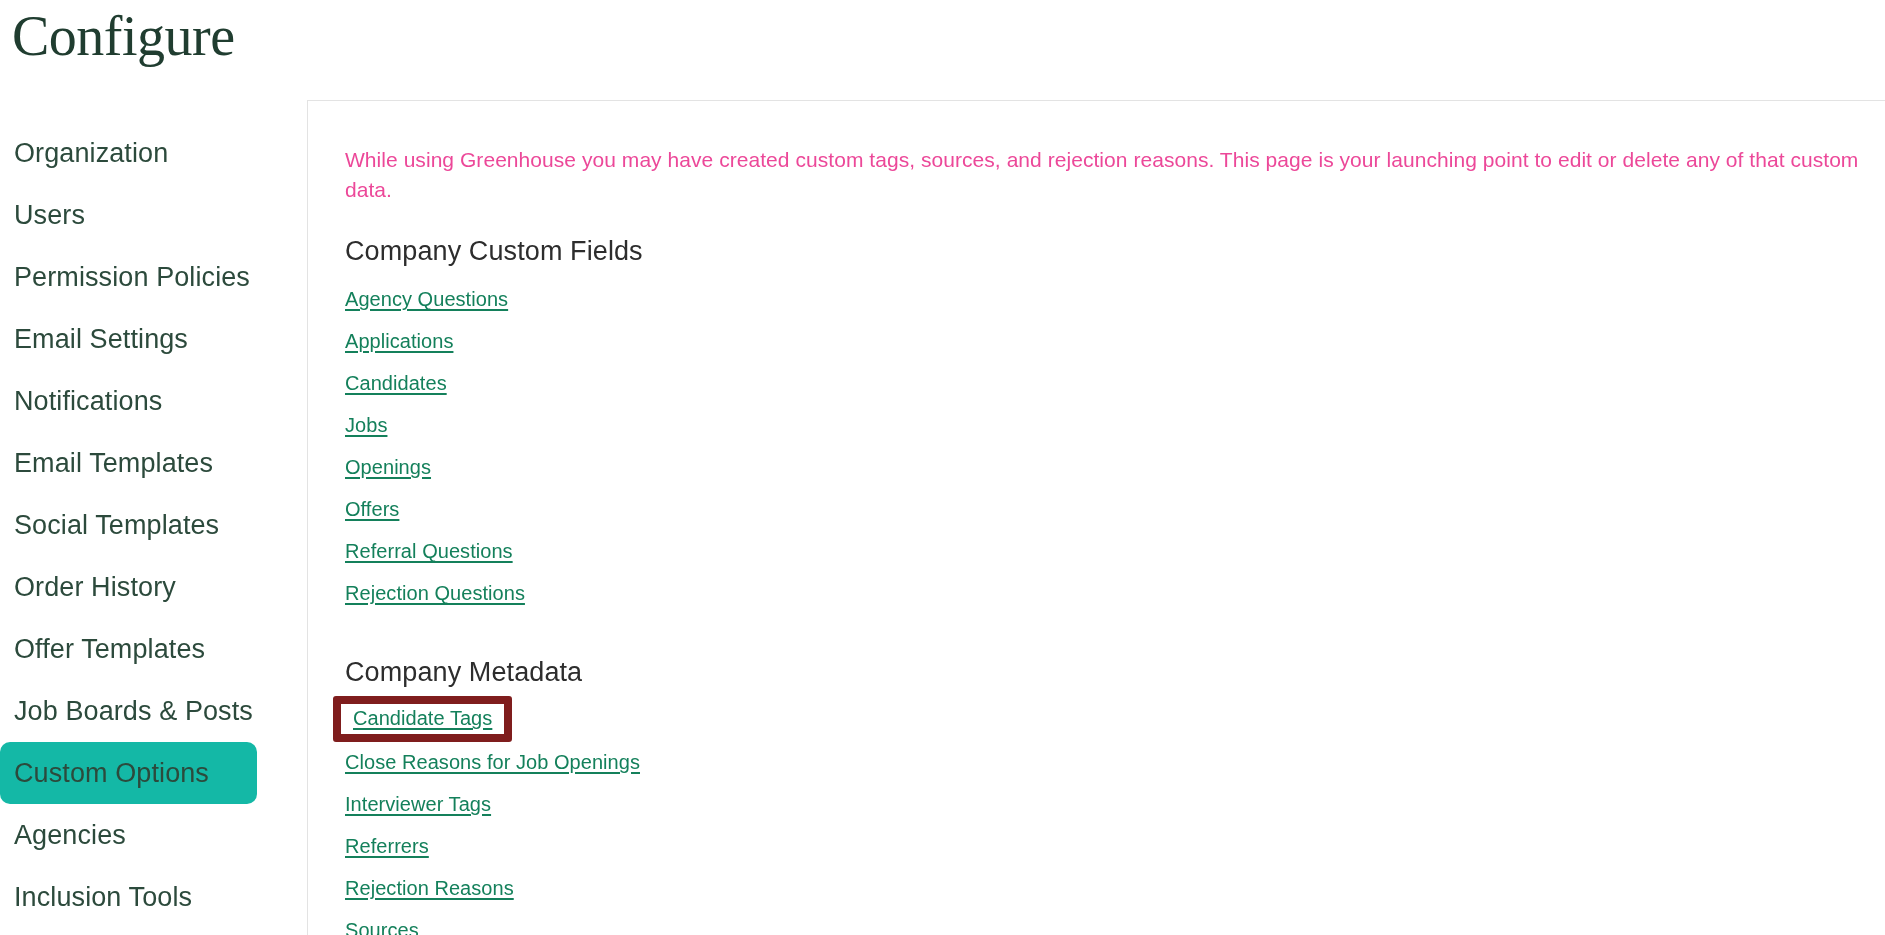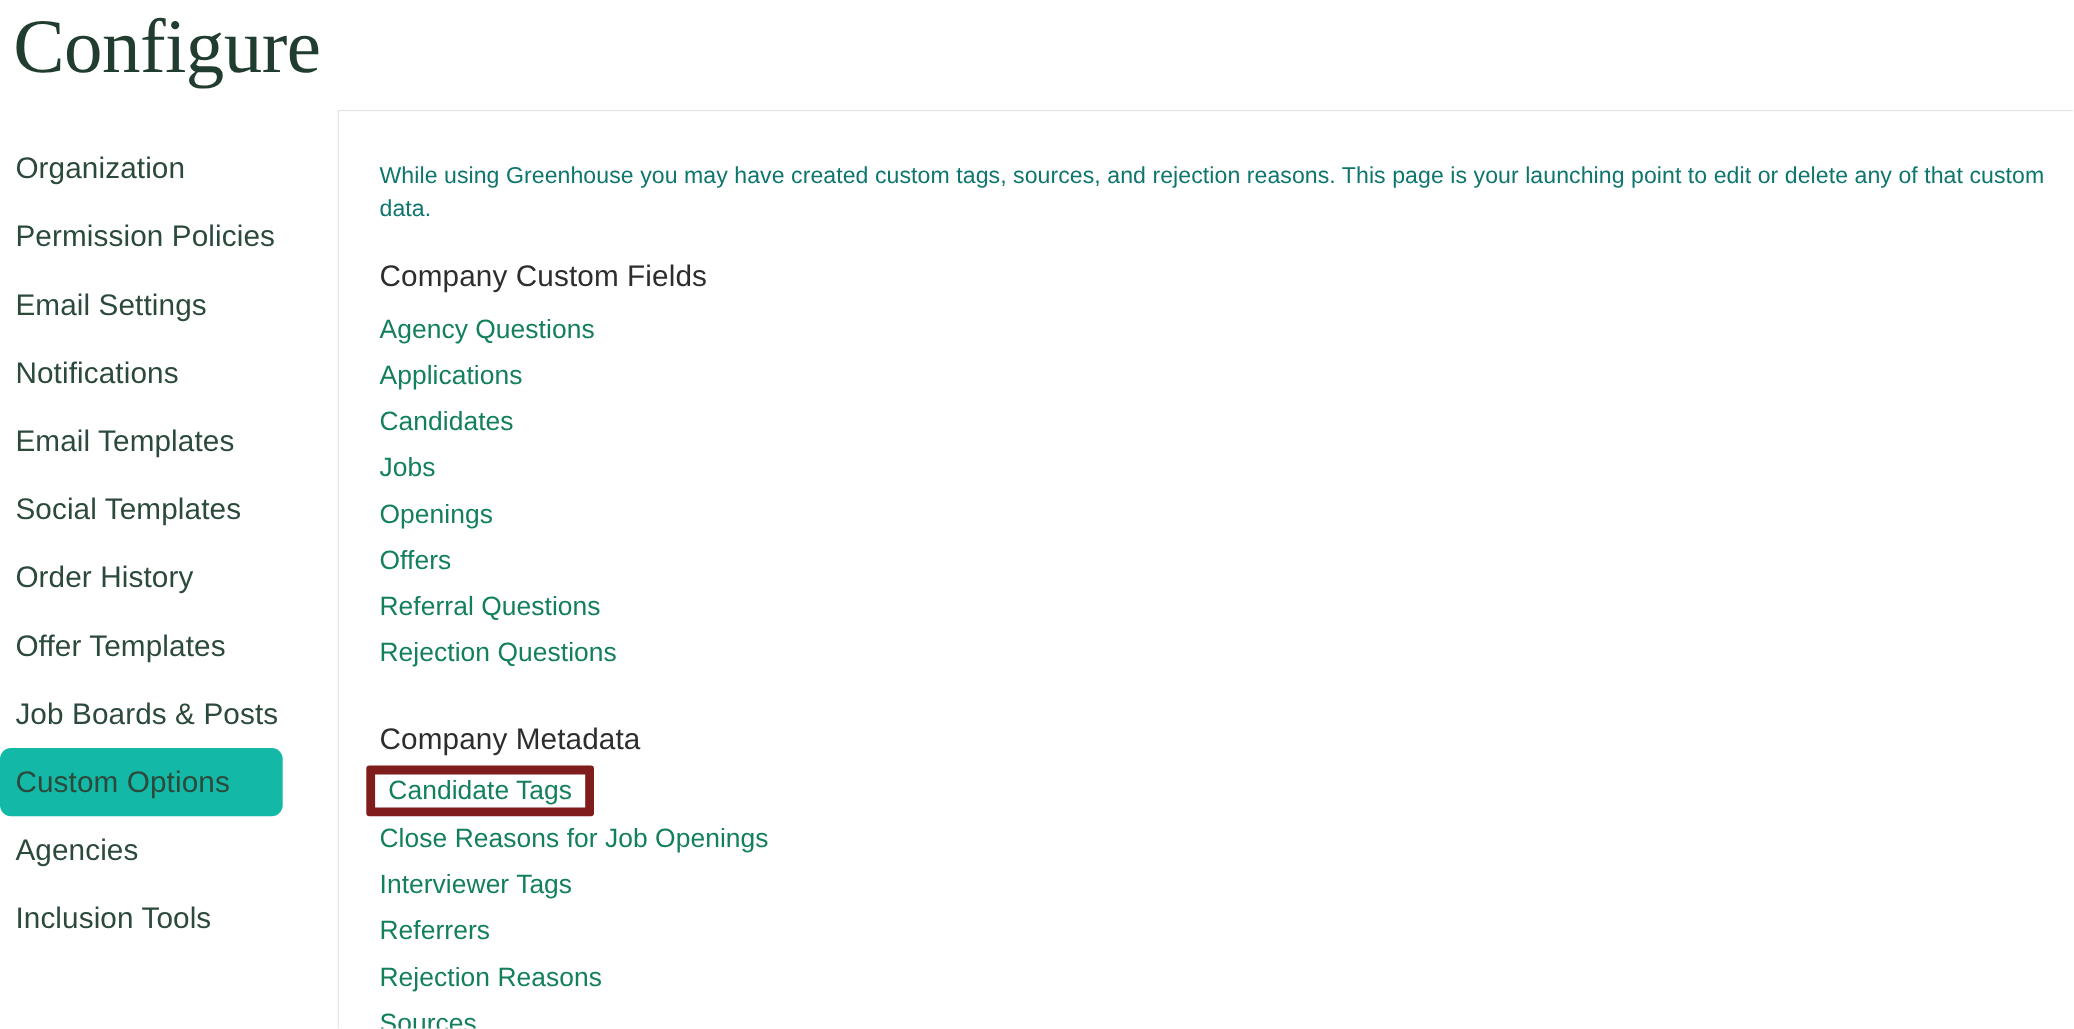--- a/index.html
+++ b/index.html
@@ -12,21 +12,21 @@
     overflow: hidden;
   }
   body {
     font-family: "Liberation Sans", sans-serif;
     -webkit-font-smoothing: antialiased;
   }
 
   
   .page-title {
     font-family: "Liberation Serif", serif;
-    font-size: 70px;
+    font-size: 56px;
     line-height: 1;
     font-weight: 400;
     color: #203d30;
     letter-spacing: -0.5px;
     padding: 8px 0 0 12px;
     margin: 0;
     height: 100px;
   }
 
   
@@ -62,21 +62,21 @@
   
   .content {
     flex: 1 1 auto;
     border-top: 1px solid #e3e3e3;
     border-left: 1px solid #e3e3e3;
     min-height: 806px;
     padding: 44px 0 0 37px;
   }
   .intro {
     font-size: 21px;
-    color: #0f766e;
+    color: #ec4899;
     line-height: 1.45;
     margin: 0 0 30px 0;
     letter-spacing: 0.05px;
   }
   .section-heading {
     font-size: 27px;
     color: #2d2d2d;
     font-weight: 400;
     margin: 17px 0 12px 0;
     letter-spacing: 0.1px;
@@ -94,37 +94,39 @@
   .link-list li.highlighted {
     margin: -4px 0 0 -12px;
     padding: 0 12px;
     width: max-content;
     height: 46px;
     border: 8px solid #7f1d1d;
     border-radius: 3px;
     box-sizing: border-box;
   }
   .meta-link {
-    font-size: 24px;
+    font-size: 20px;
     color: #14805b;
+    text-decoration: underline;
     text-underline-offset: 3px;
     text-decoration-thickness: 1.5px;
     letter-spacing: 0.05px;
   }
   .section-metadata { margin-top: 4px; }
 </style>
 </head>
 <body>
 
 <h1 class="page-title">Configure</h1>
 
 <div class="layout">
 
   <nav class="sidebar">
       <a class="nav-item">Organization</a>
+      <a class="nav-item">Users</a>
       <a class="nav-item">Permission Policies</a>
       <a class="nav-item">Email Settings</a>
       <a class="nav-item">Notifications</a>
       <a class="nav-item">Email Templates</a>
       <a class="nav-item">Social Templates</a>
       <a class="nav-item">Order History</a>
       <a class="nav-item">Offer Templates</a>
       <a class="nav-item">Job Boards &amp; Posts</a>
       <a class="nav-item active">Custom Options</a>
       <a class="nav-item">Agencies</a>

